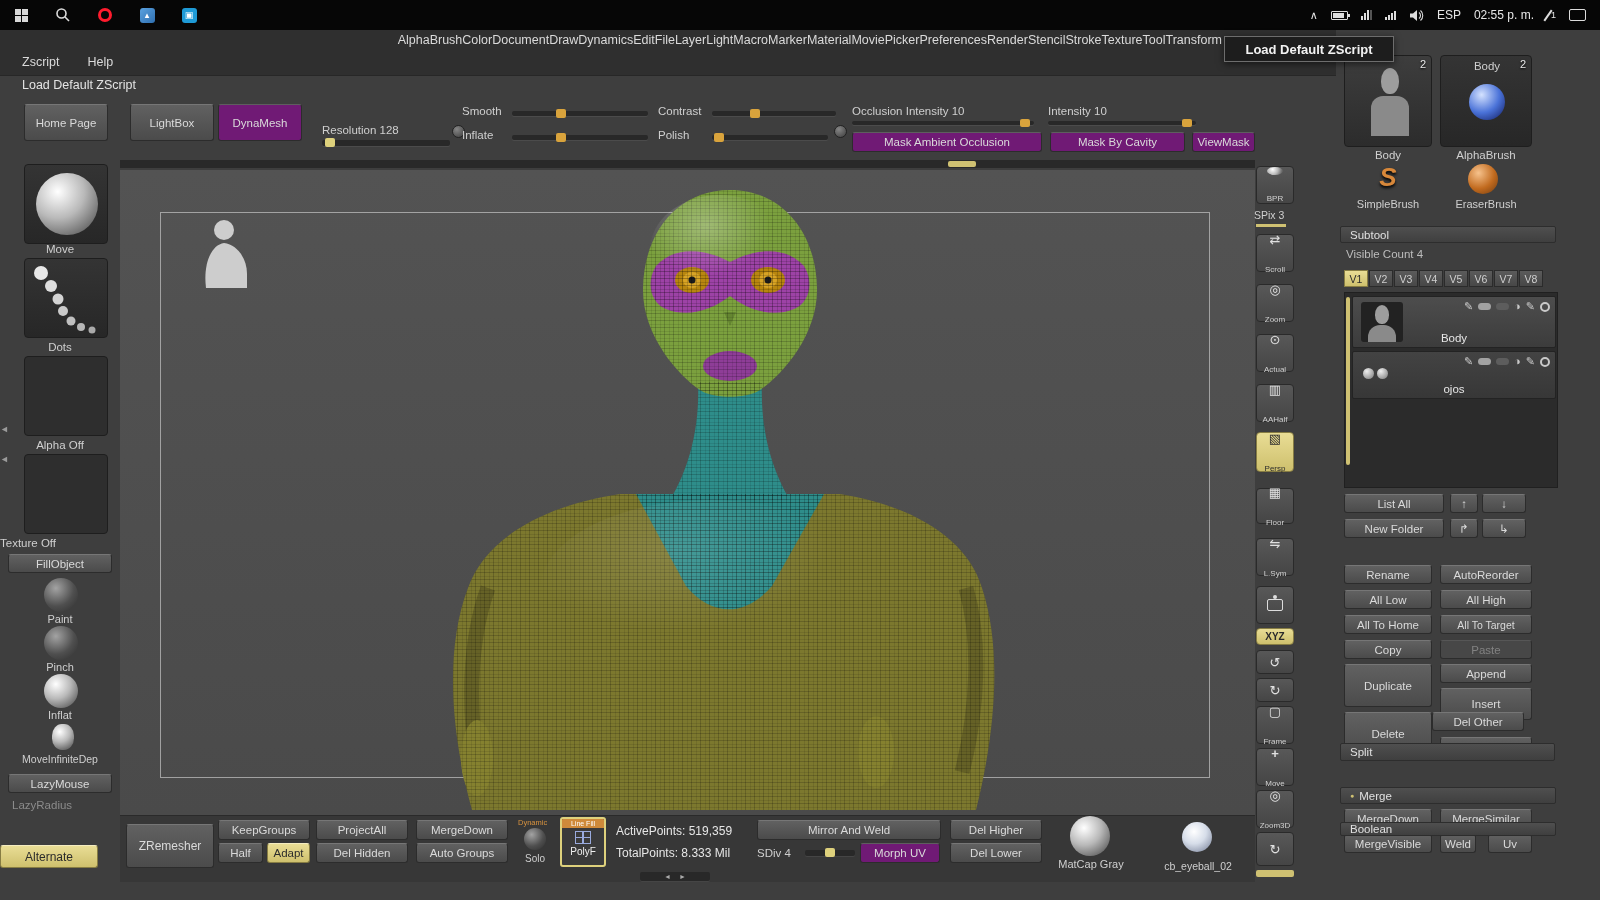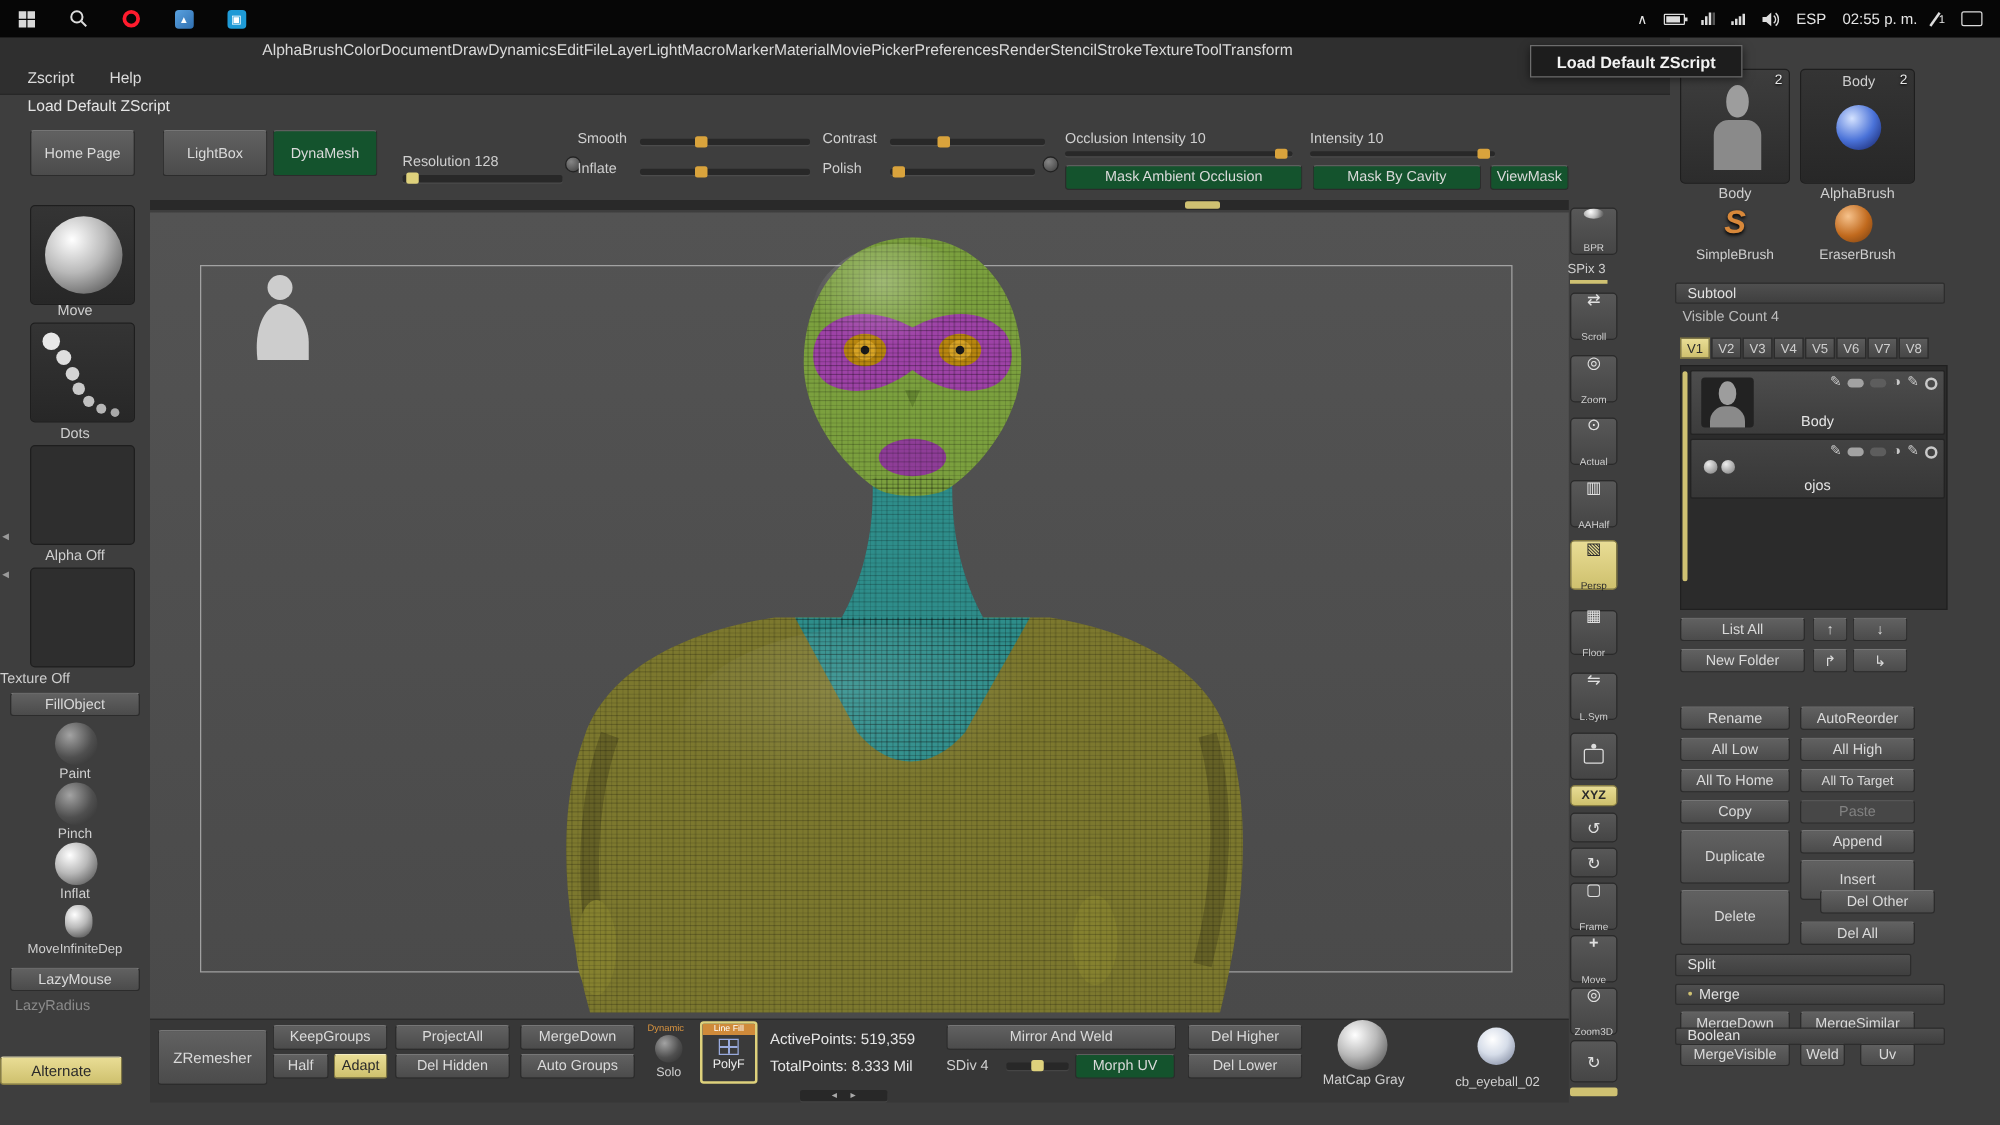--- a/index.html
+++ b/index.html
@@ -21,21 +21,21 @@
 .bars i{width:2px;background:#dcdcdc}
 .keybd{width:17px;height:12px;border:1px solid #dcdcdc;border-radius:2px}
 .penrot{width:2px;height:13px;background:#dcdcdc;transform:rotate(35deg);display:inline-block}
 
 .menubar{position:absolute;left:0;top:30px;width:1600px;height:46px;background:#2f2f2f;border-bottom:1px solid #272727}
 .menurow{position:absolute;display:flex;font-size:12.5px;color:#dadada}
 .menu-item{white-space:nowrap;cursor:default}
 .tooltip{position:absolute;left:1224px;top:36px;width:170px;height:26px;background:#1d1d1d;border:1px solid #6d6d6d;color:#f2f2f2;font-size:13px;font-weight:bold;display:flex;align-items:center;justify-content:center;z-index:60;box-shadow:0 2px 7px rgba(0,0,0,.55)}
 
 .btn{position:absolute;background:linear-gradient(180deg,#616161,#4b4b4b);border:1px solid #2c2c2c;border-top-color:#767676;border-radius:3px;color:#dadada;font-size:11.5px;display:flex;align-items:center;justify-content:center;white-space:nowrap;cursor:default}
-.btn.flat{background:#14532d;border-top-color:#5e5e5e}
+.btn.flat{background:#701a75;border-top-color:#5e5e5e}
 .btn.yel{background:linear-gradient(180deg,#e9dd95,#cec06d);color:#2b2b2b;border-color:#877d43;border-top-color:#f4ecc0}
 .btn.disabled{color:#828282;background:#474747;border-top-color:#565656}
 .hdr{position:absolute;background:linear-gradient(180deg,#4f4f4f,#3f3f3f);border:1px solid #2d2d2d;border-radius:2px;color:#e0e0e0;font-size:11.5px;display:flex;align-items:center;padding-left:9px;cursor:default}
 .lbl{position:absolute;font-size:11.5px;color:#cfcfcf;white-space:nowrap;cursor:default}
 .track{position:absolute;background:#282828;border-radius:2px;box-shadow:0 1px 0 rgba(255,255,255,.07)}
 .handle{position:absolute;width:10px;height:9px;background:#d9a33c;border-radius:2px;top:-2px}
 .handle.yel{background:#ded17c}
 .knob{position:absolute;width:13px;height:13px;border-radius:50%;background:radial-gradient(circle at 35% 30%,#868686,#3c3c3c);border:1px solid #222}
 .thumb{position:absolute;background:linear-gradient(180deg,#343434,#272727);border:1px solid #1e1e1e;border-radius:4px}
 .sphere{position:absolute;border-radius:50%;background:radial-gradient(circle at 35% 30%,#ffffff,#b9b9b9 45%,#6f6f6f 78%,#4c4c4c)}
@@ -136,21 +136,21 @@
       <span>02:55 p. m.</span>
       <span style="display:flex;align-items:center;gap:2px">
           <i class="penrot"></i>
           <i style="font-size:9px">1</i>
         </span>
       <span class="keybd"></span>
     </div>
   </div>
 
   <div class="menubar">
-    <div class="menurow" style="left:22px;top:3px;width:1200px;justify-content:center">
+    <div class="menurow" style="left:22px;top:3px;width:1200px;justify-content:flex-end">
       <span class="menu-item">Alpha</span>
       <span class="menu-item">Brush</span>
       <span class="menu-item">Color</span>
       <span class="menu-item">Document</span>
       <span class="menu-item">Draw</span>
       <span class="menu-item">Dynamics</span>
       <span class="menu-item">Edit</span>
       <span class="menu-item">File</span>
       <span class="menu-item">Layer</span>
       <span class="menu-item">Light</span>
@@ -469,24 +469,24 @@
     <div class="btn" style="left:8px;top:585px;width:88px;height:19px">All To Home</div>
     <div class="btn" style="left:104px;top:585px;width:92px;height:19px;font-size:10.5px">All To Target</div>
     <div class="btn" style="left:8px;top:610px;width:88px;height:19px">Copy</div>
     <div class="btn disabled" style="left:104px;top:610px;width:92px;height:19px">Paste</div>
 
     <div class="btn" style="left:8px;top:634px;width:88px;height:43px">Duplicate</div>
     <div class="btn" style="left:104px;top:634px;width:92px;height:19px">Append</div>
     <div class="btn" style="left:104px;top:658px;width:92px;height:32px">Insert</div>
 
     <div class="btn" style="left:8px;top:682px;width:88px;height:44px">Delete</div>
-    <div class="btn" style="left:120px;top:682px;width:92px;height:19px">Del Other</div>
+    <div class="btn" style="left:96px;top:682px;width:92px;height:19px">Del Other</div>
     <div class="btn" style="left:104px;top:707px;width:92px;height:19px">Del All</div>
 
-    <div class="hdr" style="left:4px;top:733px;width:189px;height:18px">Split</div>
+    <div class="hdr" style="left:4px;top:713px;width:215px;height:18px">Split</div>
     <div class="hdr" style="left:4px;top:757px;width:216px;height:17px;gap:5px">
       <span style="font-size:7px;color:#cfc172">●</span>
       <span>Merge</span>
     </div>
     <div class="btn" style="left:8px;top:779px;width:88px;height:19px">MergeDown</div>
     <div class="btn" style="left:104px;top:779px;width:92px;height:19px">MergeSimilar</div>
     <div class="btn" style="left:8px;top:804px;width:88px;height:19px">MergeVisible</div>
     <div class="btn" style="left:104px;top:804px;width:36px;height:19px">Weld</div>
     <div class="btn" style="left:152px;top:804px;width:44px;height:19px">Uv</div>
     <div class="hdr" style="left:4px;top:792px;width:216px;height:14px">Boolean</div>

